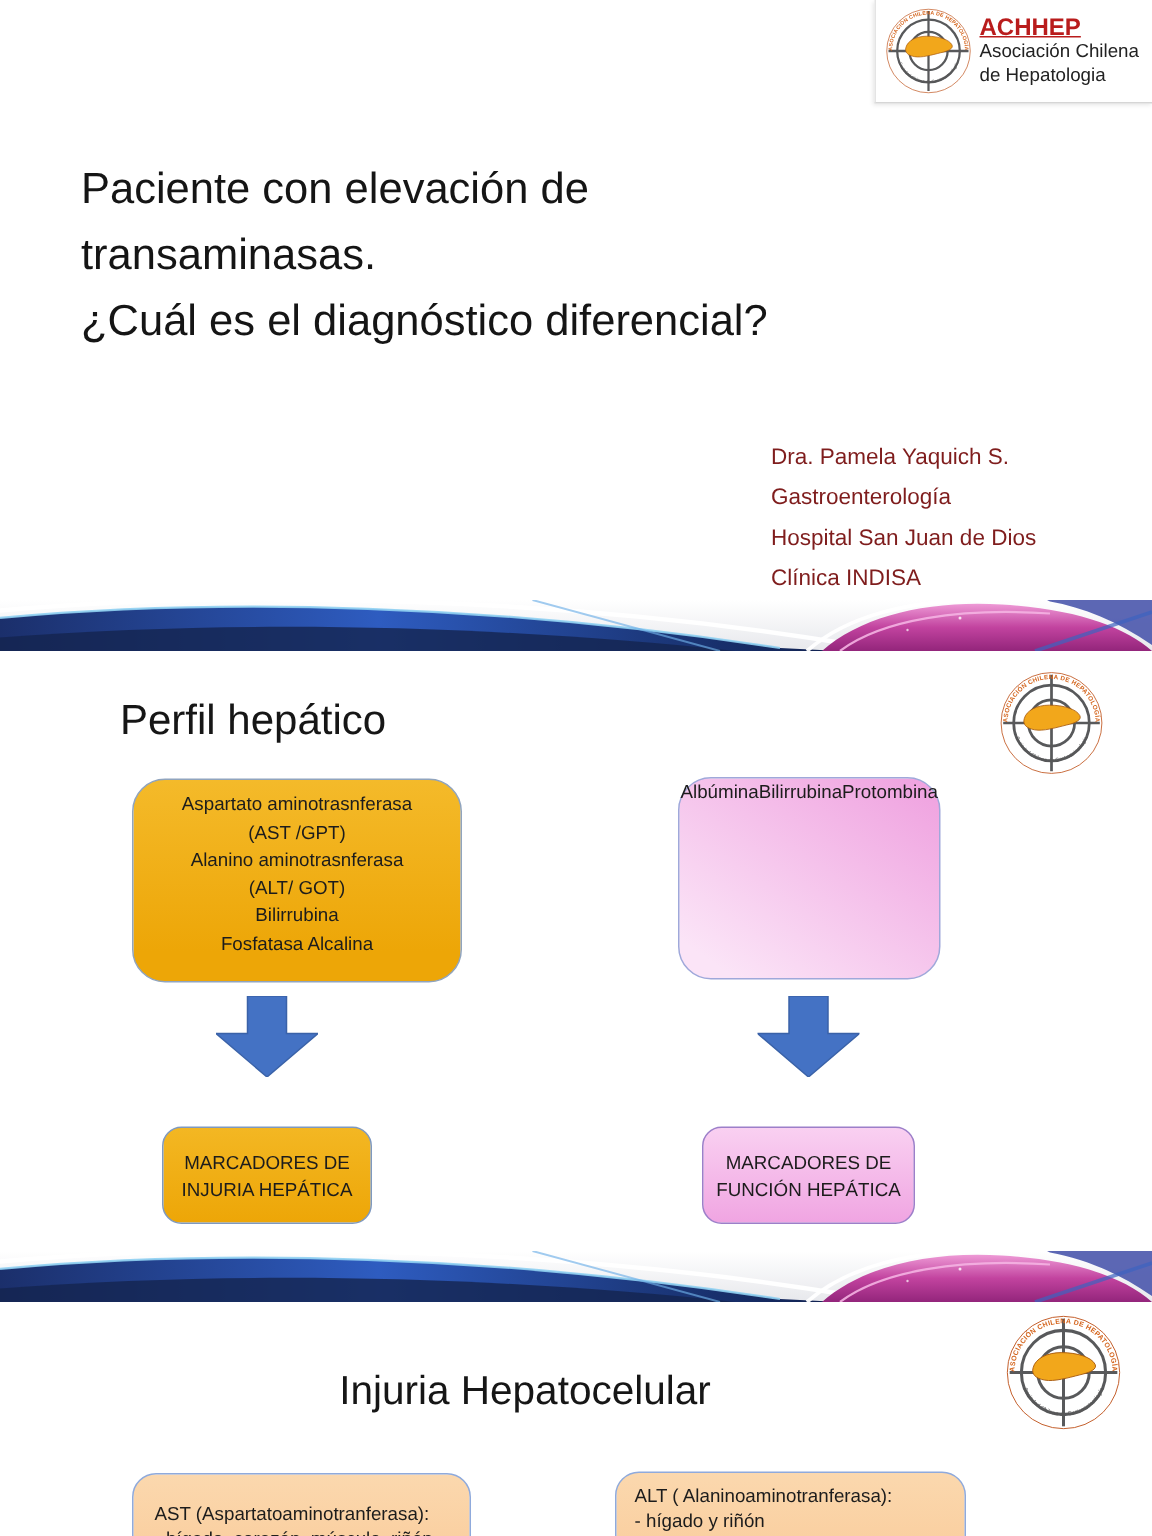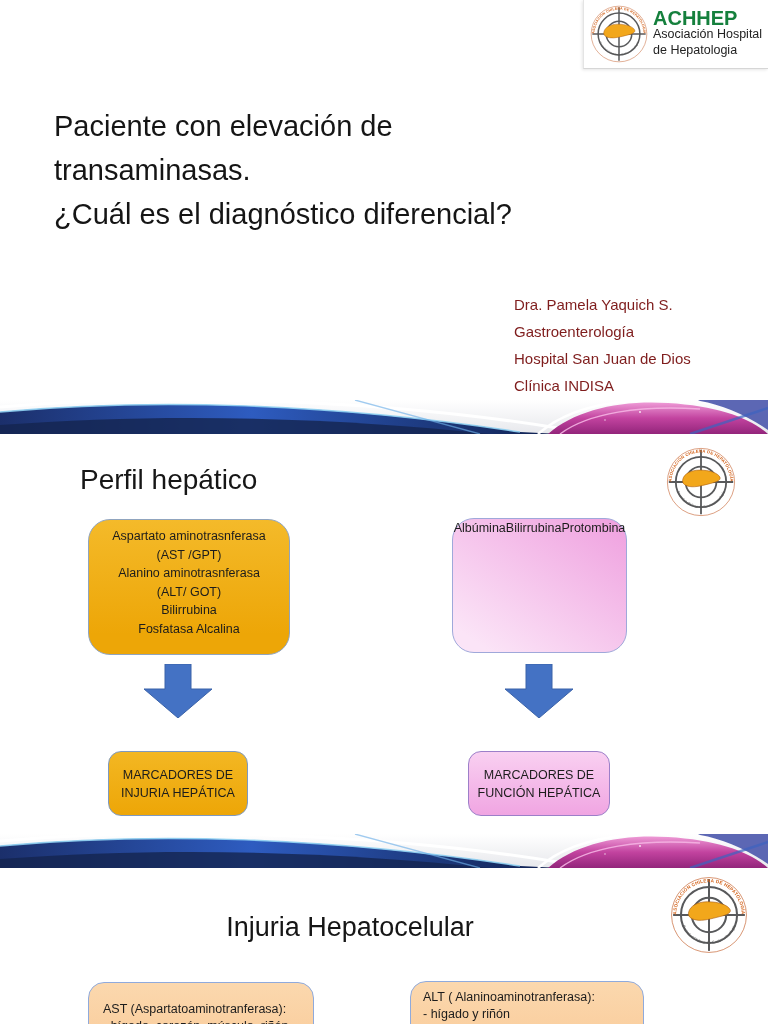--- a/index.html
+++ b/index.html
@@ -12,39 +12,39 @@
   svg{display:block;}
 
   
   .logo-card{
     position:absolute;top:0;right:0;width:185px;height:69px;background:#fff;
     border-left:1px solid #e4e4e4;border-bottom:1px solid #d6d6d6;
     box-shadow:-1px 1px 3px rgba(0,0,0,.10);
     display:flex;align-items:center;gap:5px;box-sizing:border-box;padding:4px 4px 4px 6px;
   }
   .emblem-s1{width:58px;height:58px;flex:none;}
-  .logo-acronym{font-size:20px;font-weight:bold;color:#15803d;line-height:17px;}
+  .logo-acronym{font-size:16px;font-weight:bold;color:#b91c1c;line-height:17px;text-decoration:underline;}
   .logo-org{font-size:12.5px;color:#222;line-height:15.5px;}
   .slide-title{
     position:absolute;top:104px;left:50%;transform:translateX(-50%);
     width:660px;text-align:left;font-size:29px;line-height:44px;color:#151515;
   }
   .author-block{position:absolute;left:514px;top:291px;font-size:15px;line-height:27px;color:#7f1d1d;}
 
   
   .emblem-p2{position:absolute;left:666px;top:13px;width:70px;height:70px;}
   .emblem-p3{position:absolute;left:670px;top:8px;width:78px;height:78px;}
   .slide-h2{position:absolute;margin:0;font-weight:400;color:#161616;}
   .p2-h2{left:80px;top:30px;font-size:28px;}
   .p3-h2{left:0;top:44px;width:700px;text-align:center;font-size:27px;}
   .shape{position:absolute;box-sizing:border-box;text-align:center;color:#1c1c1c;}
 
   
   .amber-main{
-    left:88px;top:85px;width:202px;height:136px;border-radius:22px;
+    left:88px;top:85px;width:220px;height:136px;border-radius:22px;
     background:linear-gradient(180deg,#f4ba2a 0%,#eda607 85%);
     border:1.5px solid #90a4be;padding-top:7px;font-size:12.5px;line-height:18.5px;
   }
   .pink-main{
     left:452px;top:84px;width:175px;height:135px;border-radius:22px;
     background:linear-gradient(215deg,#efa0df 0%,#fbe4f7 90%);
     border:1.5px solid #9fa8da;display:flex;justify-content:center;
     font-size:12.5px;line-height:18.5px;
   }
   .arrow{position:absolute;top:230px;width:68px;height:54px;}
@@ -131,21 +131,21 @@
 
 <div>
 
   <section class="page">
     <div class="logo-card">
       <svg class="emblem-s1" viewBox="0 0 100 100">
         <use href="#emblem"></use>
       </svg>
       <div>
         <div class="logo-acronym">ACHHEP</div>
-        <div class="logo-org">Asociación Hospital</div>
+        <div class="logo-org">Asociación Chilena</div>
         <div class="logo-org">de Hepatologia</div>
       </div>
     </div>
 
     <div class="slide-title">
         <div>Paciente con elevación de</div>
         <div>transaminasas.</div>
         <div>¿Cuál es el diagnóstico diferencial?</div>
       </div>
 

